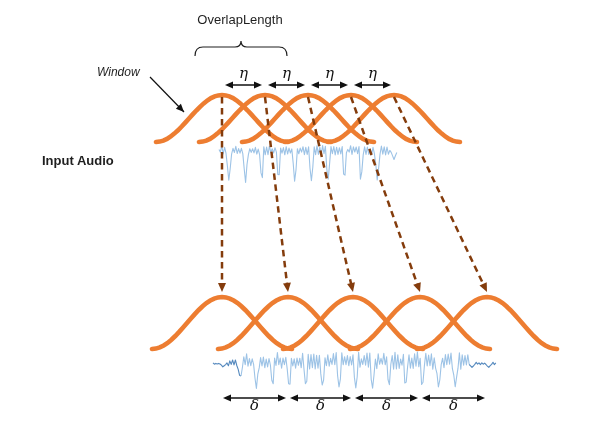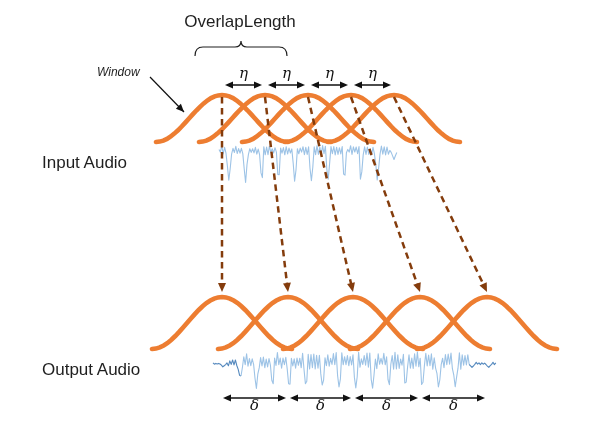--- a/index.html
+++ b/index.html
@@ -1,24 +1,24 @@
 <!DOCTYPE html>
 <html><head>
 <meta charset="utf-8">
 <style>
   html,body{margin:0;padding:0;background:#ffffff;}
   .stage{
     position:relative;width:609px;height:437px;background:#ffffff;overflow:hidden;
     font-family:"Liberation Sans",sans-serif;color:#1f1f1f;
   }
   .stage svg{position:absolute;left:0;top:0;}
-  .lbl{position:absolute;white-space:nowrap;font-size:17px;line-height:1.1;}
+  .lbl{position:absolute;white-space:nowrap;font-size:13px;line-height:1.1;}
   .lbl.overlap{left:160px;top:13px;width:160px;text-align:center;}
   .lbl.window{left:97px;top:66px;font-size:12px;font-style:italic;}
-  .lbl.bold{font-weight:normal;text-align:center;}
+  .lbl.bold{font-weight:bold;text-align:center;}
   .lbl.input{left:42px;top:154px;}
   .lbl.output{left:42px;top:361px;}
   .greek{
     position:absolute;transform:translateX(-50%);
     font-family:"DejaVu Serif",serif;font-style:italic;font-size:15px;color:#111;
   }
 </style>
 </head>
 <body>
 
@@ -91,21 +91,20 @@
         <polygon points="418,398 410.0,401.5 410.0,394.5" fill="#111"></polygon>
         <line x1="428" y1="398" x2="479" y2="398" stroke="#111" stroke-width="1.5"></line>
         <polygon points="422,398 430.0,394.5 430.0,401.5" fill="#111"></polygon>
         <polygon points="485,398 477.0,401.5 477.0,394.5" fill="#111"></polygon>
       </g>
     </svg>
 
   <div class="lbl overlap">OverlapLength</div>
   <div class="lbl window">Window</div>
   <div class="lbl bold input">Input Audio</div>
-  <div class="lbl bold output">Output Audio</div>
   <div id="greek-labels">
       <span class="greek" style="left: 243.5px; top: 64px;">η</span>
       <span class="greek" style="left: 286.5px; top: 64px;">η</span>
       <span class="greek" style="left: 329.5px; top: 64px;">η</span>
       <span class="greek" style="left: 372.5px; top: 64px;">η</span>
       <span class="greek" style="left: 254.5px; top: 396px;">δ</span>
       <span class="greek" style="left: 320.5px; top: 396px;">δ</span>
       <span class="greek" style="left: 386.5px; top: 396px;">δ</span>
       <span class="greek" style="left: 453.5px; top: 396px;">δ</span>
     </div>

